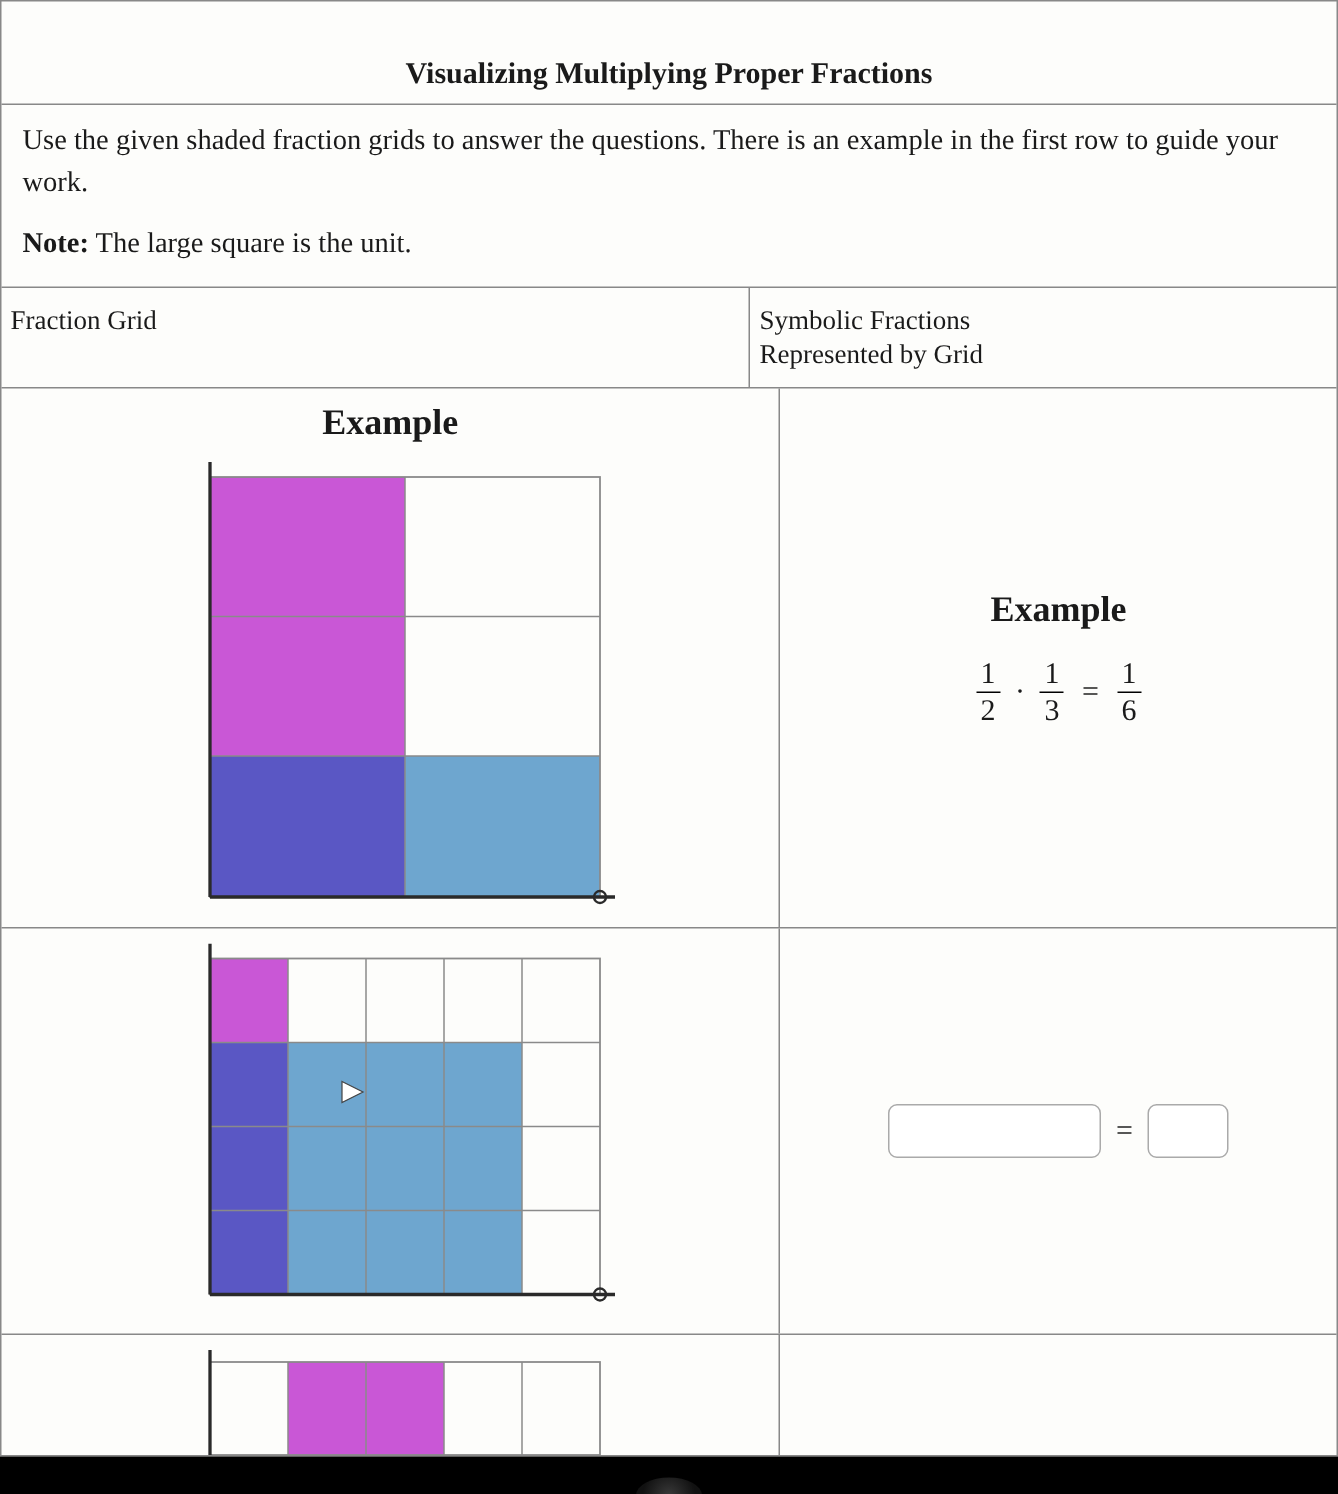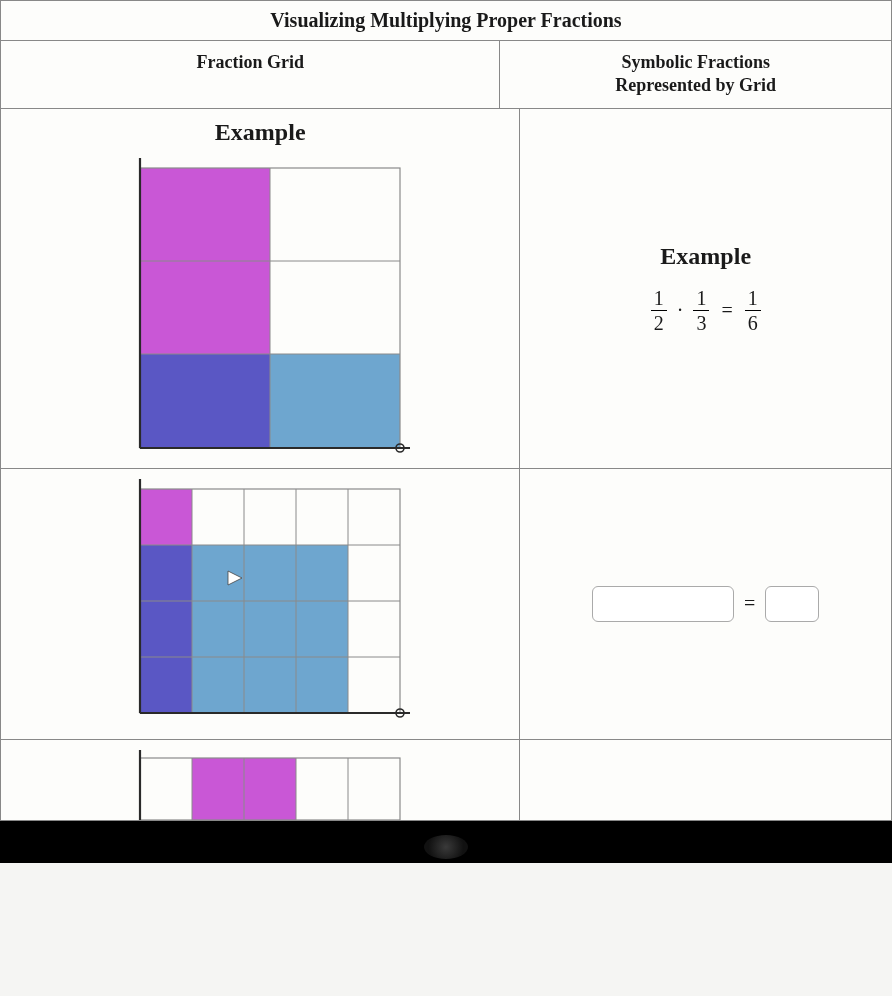--- a/index.html
+++ b/index.html
@@ -14,20 +14,21 @@
     border: 1px solid #888;
     background: #fdfdfb;
     margin: 0;
   }
   .title-row {
     text-align: center;
     font-weight: bold;
     font-size: 20px;
     padding: 8px 10px;
     border-bottom: 1px solid #888;
+    margin-top: 29px;
   }
   .instructions {
     padding: 10px 14px 14px 14px;
     font-size: 19px;
     line-height: 1.45;
     border-bottom: 1px solid #888;
   }
   .instructions .note-label { font-weight: bold; }
   .note-line { margin-top: 14px; }
   .cols {
@@ -35,22 +36,22 @@
     border-bottom: 1px solid #888;
   }
   .col-left {
     flex: 0 0 56%;
     border-right: 1px solid #888;
   }
   .col-right {
     flex: 1 1 auto;
   }
   .col-header {
-    text-align: center;
-    font-weight: bold;
+    text-align: left;
+    font-weight: normal;
     font-size: 18px;
     padding: 10px 6px;
     line-height: 1.3;
   }
   .row {
     display: flex;
     border-bottom: 1px solid #888;
   }
   .cell-left {
     flex: 0 0 56%;
@@ -124,20 +125,27 @@
     background: radial-gradient(circle at 50% 50%, #3a3a3a 0%, #111 70%);
   }
 </style>
 </head>
 <body>
 
 <div class="worksheet">
 
   <div class="title-row">Visualizing Multiplying Proper Fractions</div>
 
+  <div class="instructions">
+    <span>Use the given shaded fraction grids to answer the questions. There is an example in the first row to guide your work.</span>
+    <div class="note-line">
+      <span class="note-label">Note:</span>
+      <span>The large square is the unit.</span>
+    </div>
+  </div>
 
   <div class="cols">
     <div class="col-left">
       <div class="col-header">Fraction Grid</div>
     </div>
     <div class="col-right">
       <div class="col-header">
         <div>Symbolic Fractions</div>
         <div>Represented by Grid</div>
       </div>

